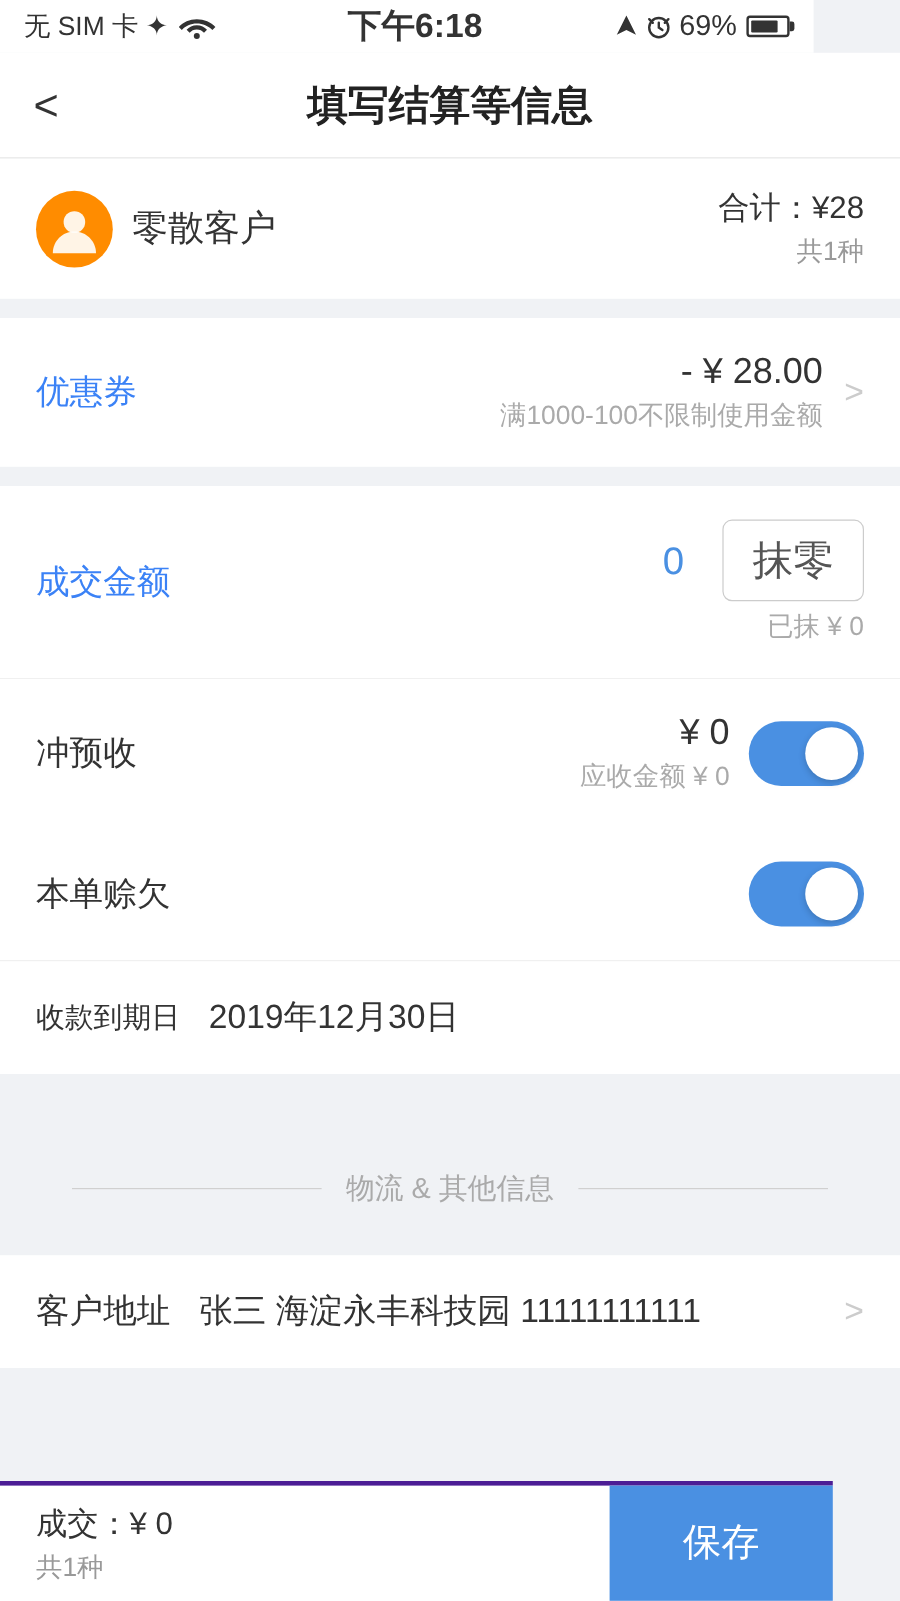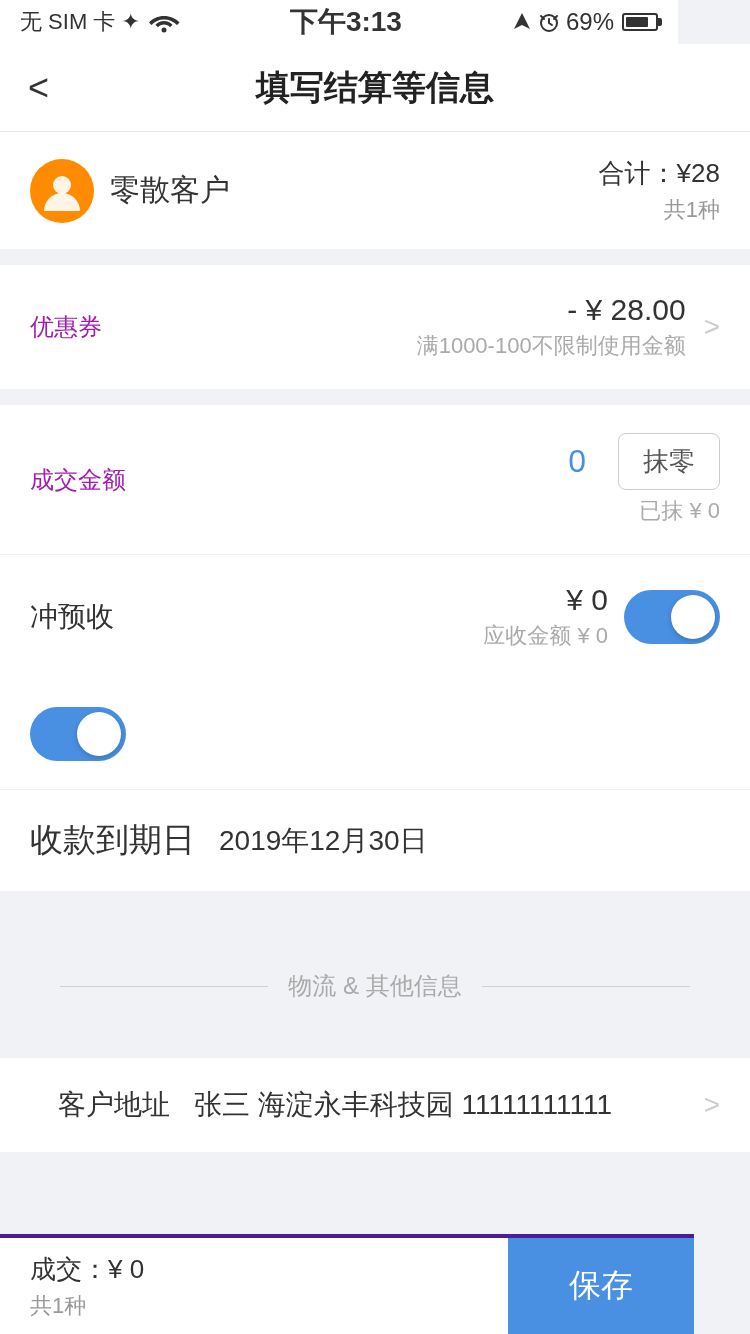--- a/index.html
+++ b/index.html
@@ -111,21 +111,21 @@
 
     
     .row-item {
       background: #fff;
       padding: 28px 30px;
       display: flex;
       align-items: center;
       justify-content: space-between;
       border-bottom: 1px solid #f0f0f0;
     }
-    .row-label { font-size: 24px; color: #a21caf; }
+    .row-label { font-size: 28px; color: #3b82f6; }
     .row-right { display: flex; align-items: center; gap: 12px; }
     .row-right-col { text-align: right; }
     .discount-amount { font-size: 30px; color: #333; font-weight: 500; }
     .discount-desc { font-size: 22px; color: #aaa; margin-top: 4px; }
     .chevron { font-size: 28px; color: #ccc; margin-left: 6px; }
 
     
     .amount-section {
       background: #fff;
       margin-bottom: 0;
@@ -135,21 +135,21 @@
       display: flex;
       align-items: center;
       justify-content: space-between;
       border-bottom: 1px solid #f0f0f0;
     }
     .amount-value { font-size: 32px; color: #4a90e2; font-weight: 500; }
     .round-btn {
       border: 1px solid #ccc;
       border-radius: 8px;
       padding: 10px 24px;
-      font-size: 26px;
+      font-size: 34px;
       color: #555;
       background: #fff;
       cursor: pointer;
       margin-left: 16px;
     }
     .already-rounded { font-size: 22px; color: #aaa; margin-top: 6px; text-align: right; }
 
     
     .advance-row {
       padding: 28px 30px;
@@ -194,21 +194,21 @@
 
     
     .due-row {
       background: #fff;
       padding: 28px 30px;
       display: flex;
       align-items: center;
       gap: 24px;
       border-top: 1px solid #f0f0f0;
     }
-    .due-label { font-size: 33px; color: #333; flex-shrink: 0; }
+    .due-label { font-size: 24px; color: #333; flex-shrink: 0; }
     .due-date { font-size: 28px; color: #333; }
 
     
     .divider-section {
       background: #f0f2f5;
       padding: 20px 0;
       text-align: center;
       display: flex;
       align-items: center;
       gap: 20px;
@@ -222,22 +222,21 @@
     .divider-text { font-size: 24px; color: #aaa; white-space: nowrap; }
     .divider-wrapper {
       background: #f0f2f5;
       padding: 20px 30px;
       margin-top: 39px;
     }
 
     
     .address-section {
       background: #fff;
-      margin-top: 16px;
-      padding-left: 28px;
+      margin-top: 0;
     }
     .address-row {
       padding: 28px 30px;
       display: flex;
       align-items: center;
       justify-content: space-between;
       cursor: pointer;
     }
     .address-label { font-size: 28px; color: #333; flex-shrink: 0; margin-right: 24px; }
     .address-value { font-size: 28px; color: #333; flex: 1; }
@@ -301,21 +300,21 @@
 
 <div class="status-bar">
   <div class="status-left">
     <span style="font-size:22px;">无 SIM 卡 ✦</span>
     <svg width="32" height="22" viewBox="0 0 32 22">
       <path d="M16 5C10 5 4.5 7.5 1 11.5l2.5 2.5C6.5 10.5 11 8.5 16 8.5s9.5 2 13 5.5L31.5 11.5C28 7.5 22 5 16 5z" fill="#333"></path>
       <path d="M16 10c-3.5 0-6.5 1.5-8.5 3.8l2.5 2.5C11.5 14.5 13.5 13.5 16 13.5s4.5 1 6 2.8l2.5-2.5C22.5 11.5 19.5 10 16 10z" fill="#333"></path>
       <circle cx="16" cy="19" r="2.5" fill="#333"></circle>
     </svg>
   </div>
-  <div class="status-center">下午3:13</div>
+  <div class="status-center">下午6:18</div>
   <div class="status-right">
     <svg width="20" height="22" viewBox="0 0 20 22">
       <path d="M10 2 L18 18 L10 14 L2 18 Z" fill="#333"></path>
     </svg>
     <svg width="22" height="22" viewBox="0 0 22 22">
       <circle cx="11" cy="12" r="8" fill="none" stroke="#333" stroke-width="2"></circle>
       <path d="M11 8v4l3 2" stroke="#333" stroke-width="2" fill="none" stroke-linecap="round"></path>
       <path d="M3 5l3 3M19 5l-3 3" stroke="#333" stroke-width="2" stroke-linecap="round"></path>
     </svg>
     <span>69%</span>
@@ -381,20 +380,21 @@
       </div>
       <div class="toggle">
         <div class="toggle-knob"></div>
       </div>
     </div>
   </div>
 </div>
 
 <div class="section" style="margin-bottom:0;">
   <div class="debt-row">
+    <span class="debt-label">本单赊欠</span>
     <div class="toggle">
       <div class="toggle-knob"></div>
     </div>
   </div>
   <div class="due-row">
     <span class="due-label">收款到期日</span>
     <span class="due-date">2019年12月30日</span>
   </div>
 </div>
 

